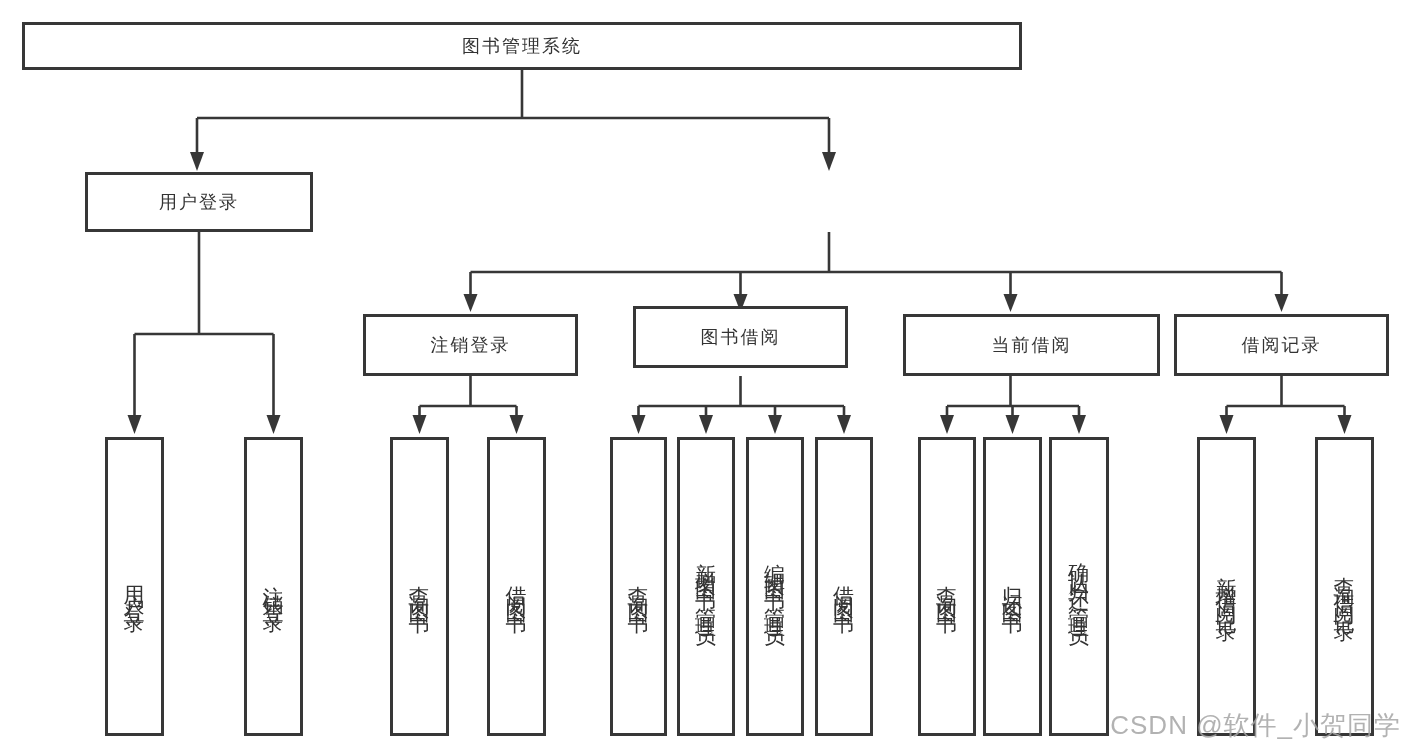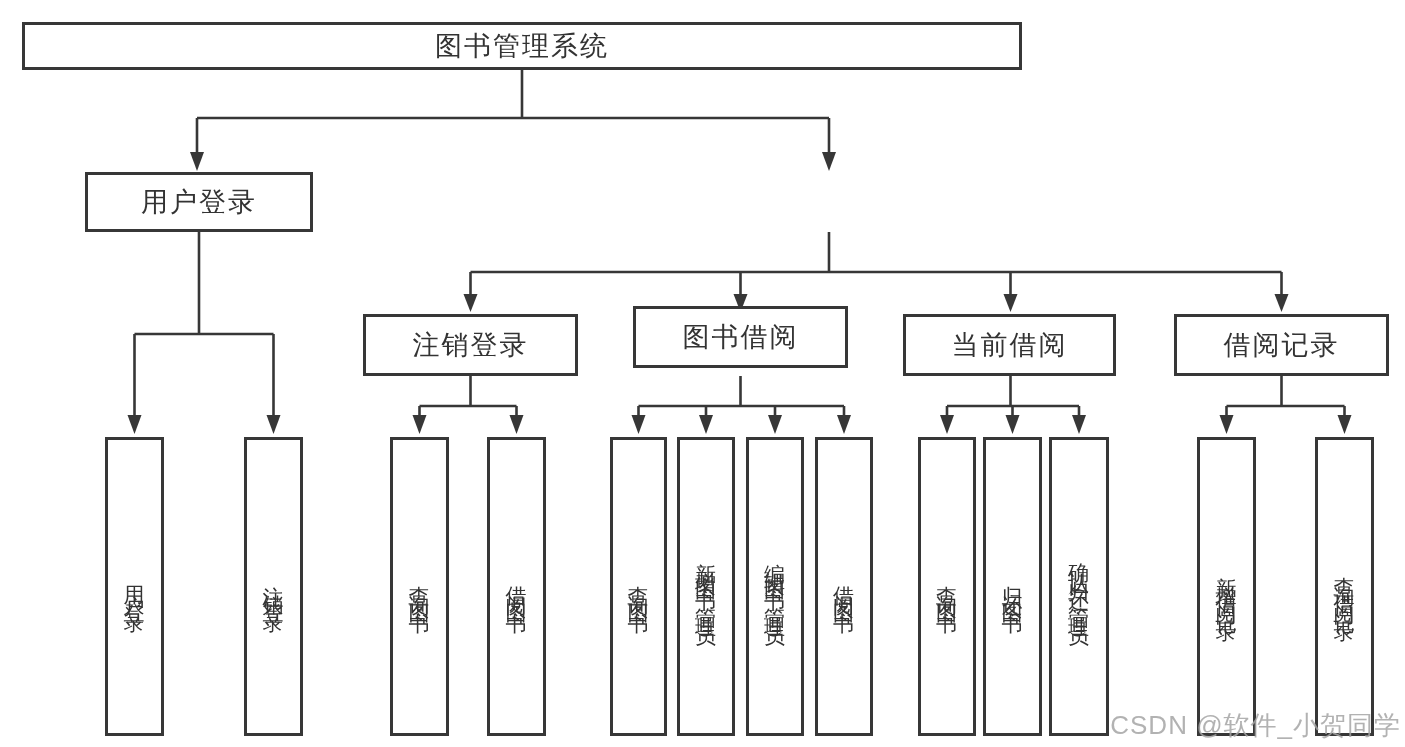--- a/index.html
+++ b/index.html
@@ -19,21 +19,21 @@
     box-sizing:border-box;
     border:3px solid #373737;
     background:#ffffff;
     color:#333333;
     display:flex;
     align-items:center;
     justify-content:center;
     z-index:1;
   }
   .h-box{
-    font-size:27px;
+    font-size:18px;
     letter-spacing:2px;
     white-space:nowrap;
     font-family:Liberation Mono, monospace;
   }
   .v-box{
     writing-mode:vertical-rl;
     text-orientation:mixed;
     font-size:21px;
     letter-spacing:9px;
     line-height:1;
@@ -100,21 +100,21 @@
       <polygon points="1337.5,415 1351.5,415 1344.5,434"></polygon>
     </g>
   </svg>
 
   <div class="box h-box" style="left:22px;top:22px;width:1000px;height:48px">图书管理系统</div>
 
   <div class="box h-box" style="left:85px;top:172px;width:228px;height:60px">用户登录</div>
 
   <div class="box h-box" style="left:363px;top:314px;width:215px;height:62px">注销登录</div>
   <div class="box h-box" style="left:633px;top:306px;width:215px;height:62px">图书借阅</div>
-  <div class="box h-box" style="left:903px;top:314px;width:213px;height:62px">当前借阅</div>
+  <div class="box h-box" style="left:903px;top:314px;width:257px;height:62px">当前借阅</div>
   <div class="box h-box" style="left:1174px;top:314px;width:215px;height:62px">借阅记录</div>
 
   <div class="box v-box" style="left:105px;top:437px;width:59px;height:299px">用户登录</div>
   <div class="box v-box" style="left:244px;top:437px;width:59px;height:299px">注销登录</div>
 
   <div class="box v-box" style="left:390px;top:437px;width:59px;height:299px">查询图书</div>
   <div class="box v-box" style="left:487px;top:437px;width:59px;height:299px">借阅图书</div>
 
   <div class="box v-box" style="left:610px;top:437px;width:57px;height:299px">查询图书</div>
   <div class="box v-box" style="left:677px;top:437px;width:58px;height:299px">新增图书（管理员）</div>

